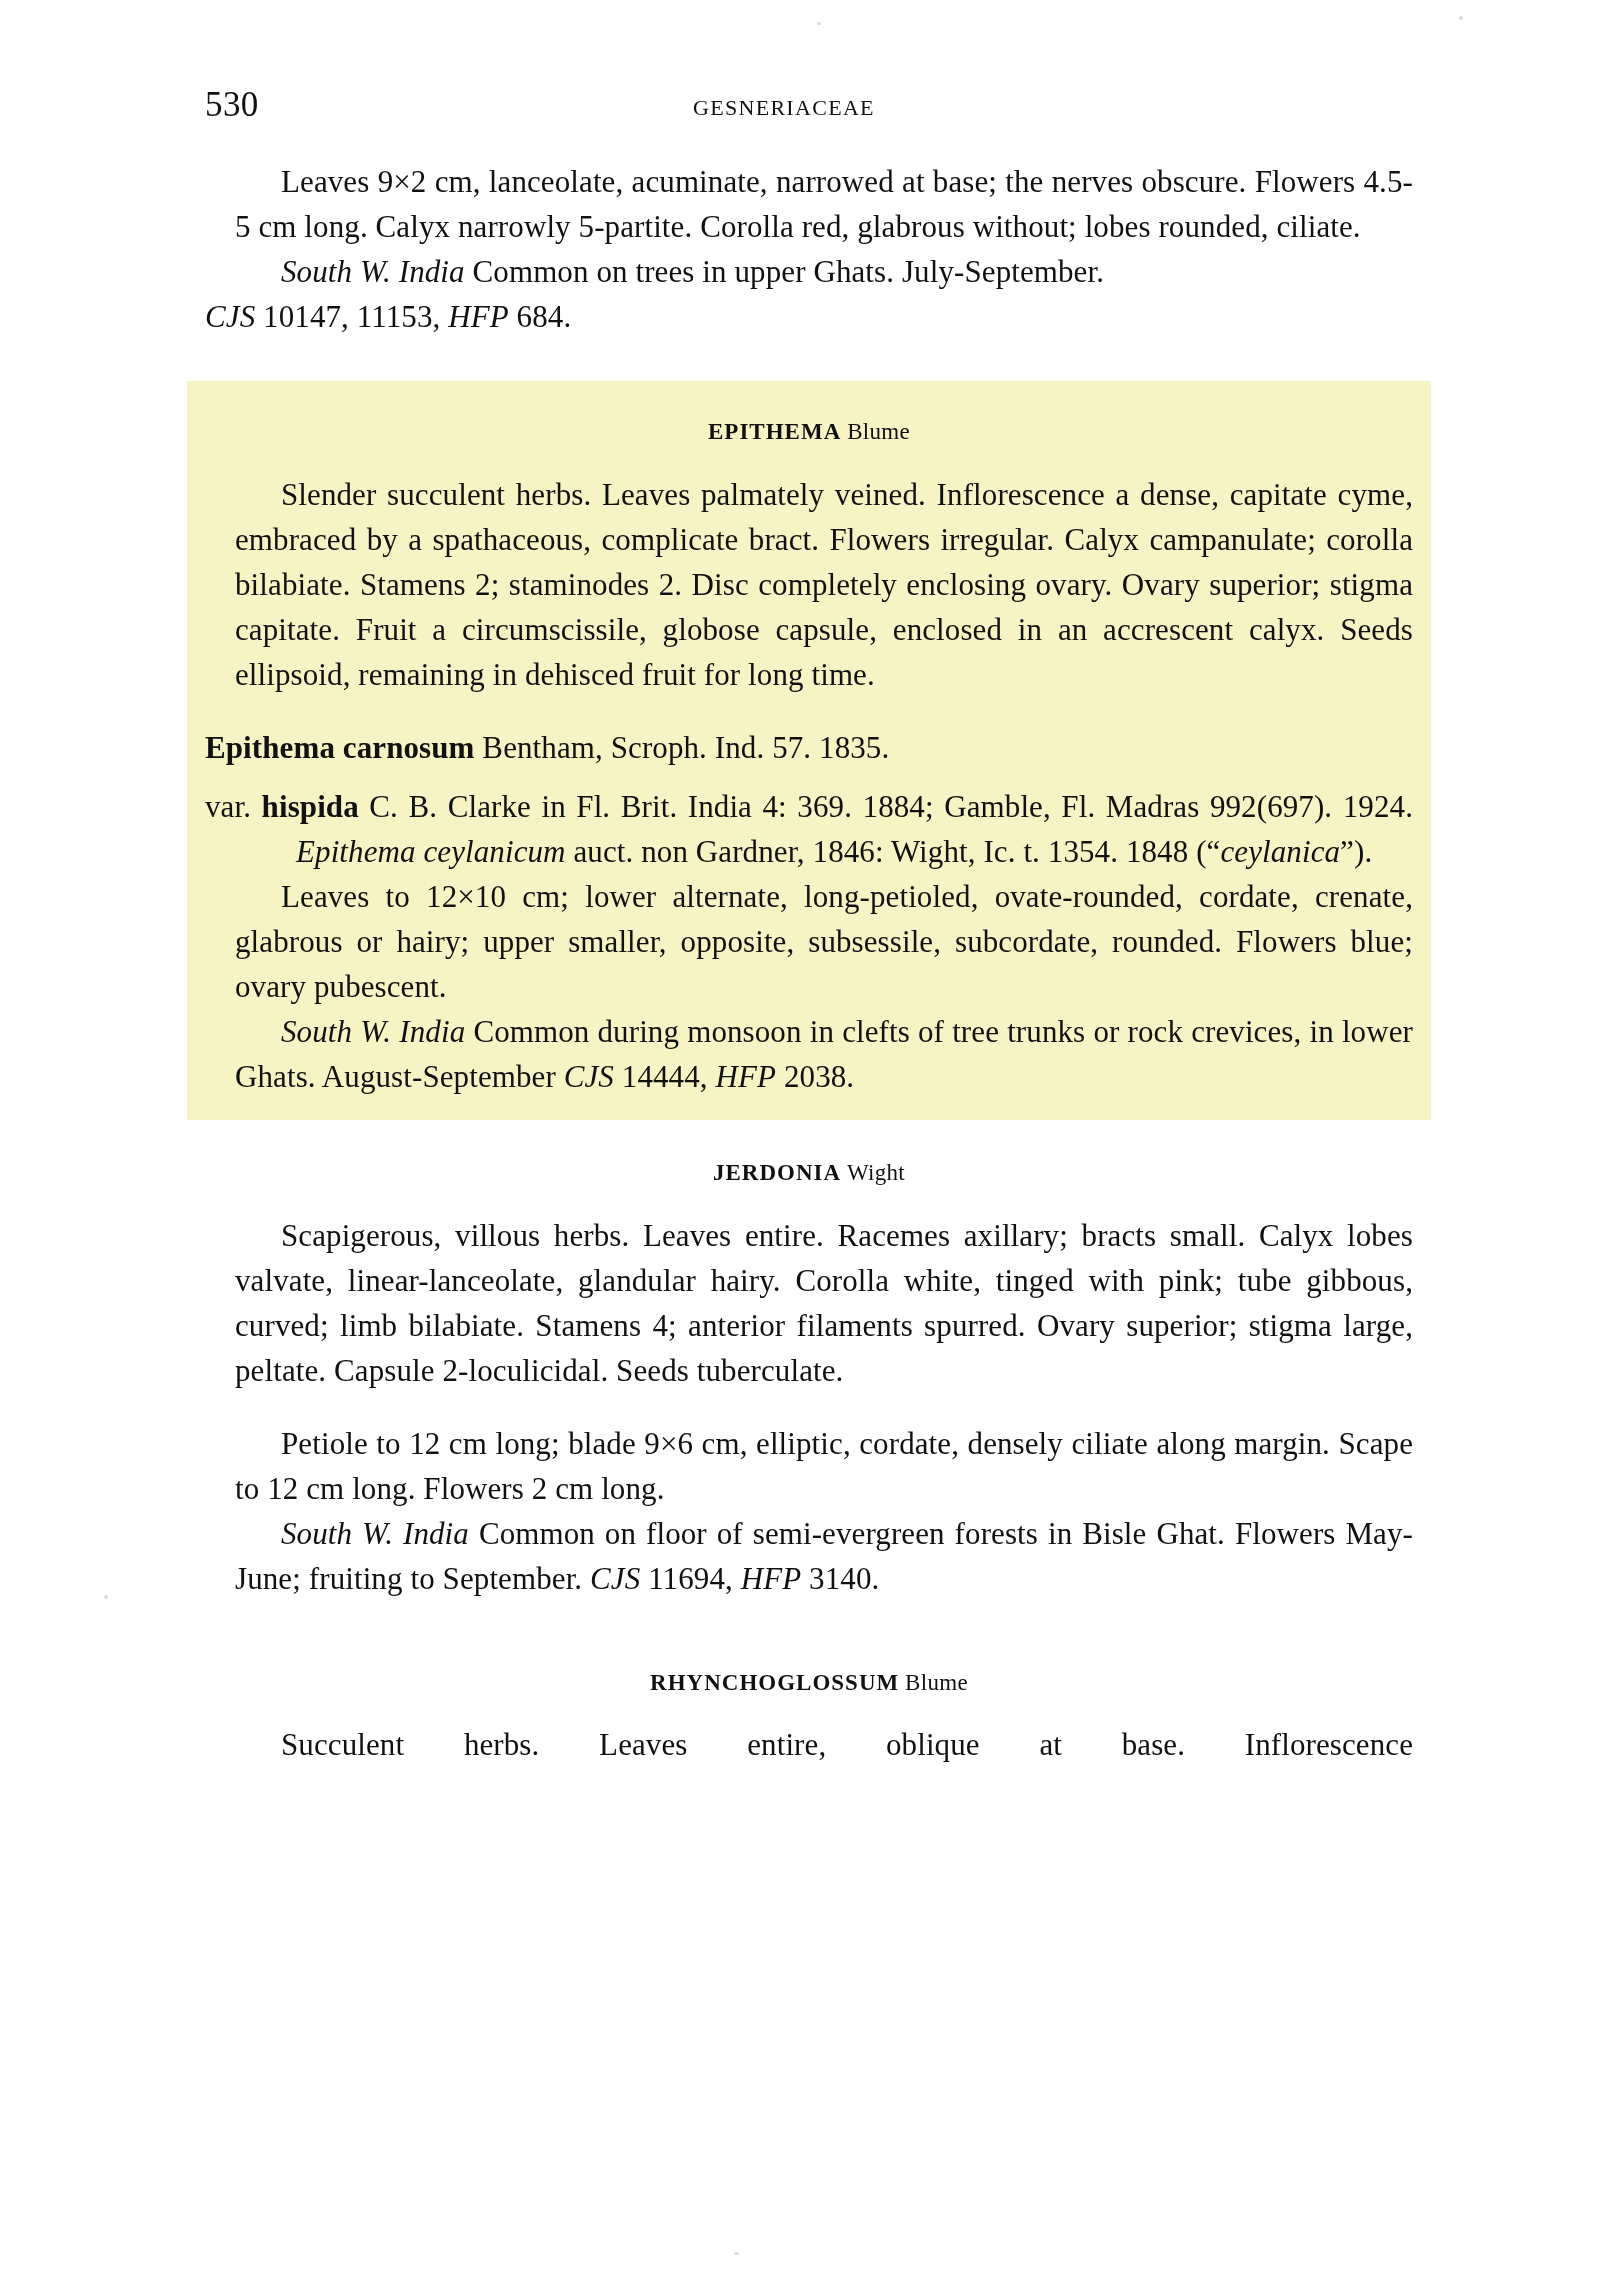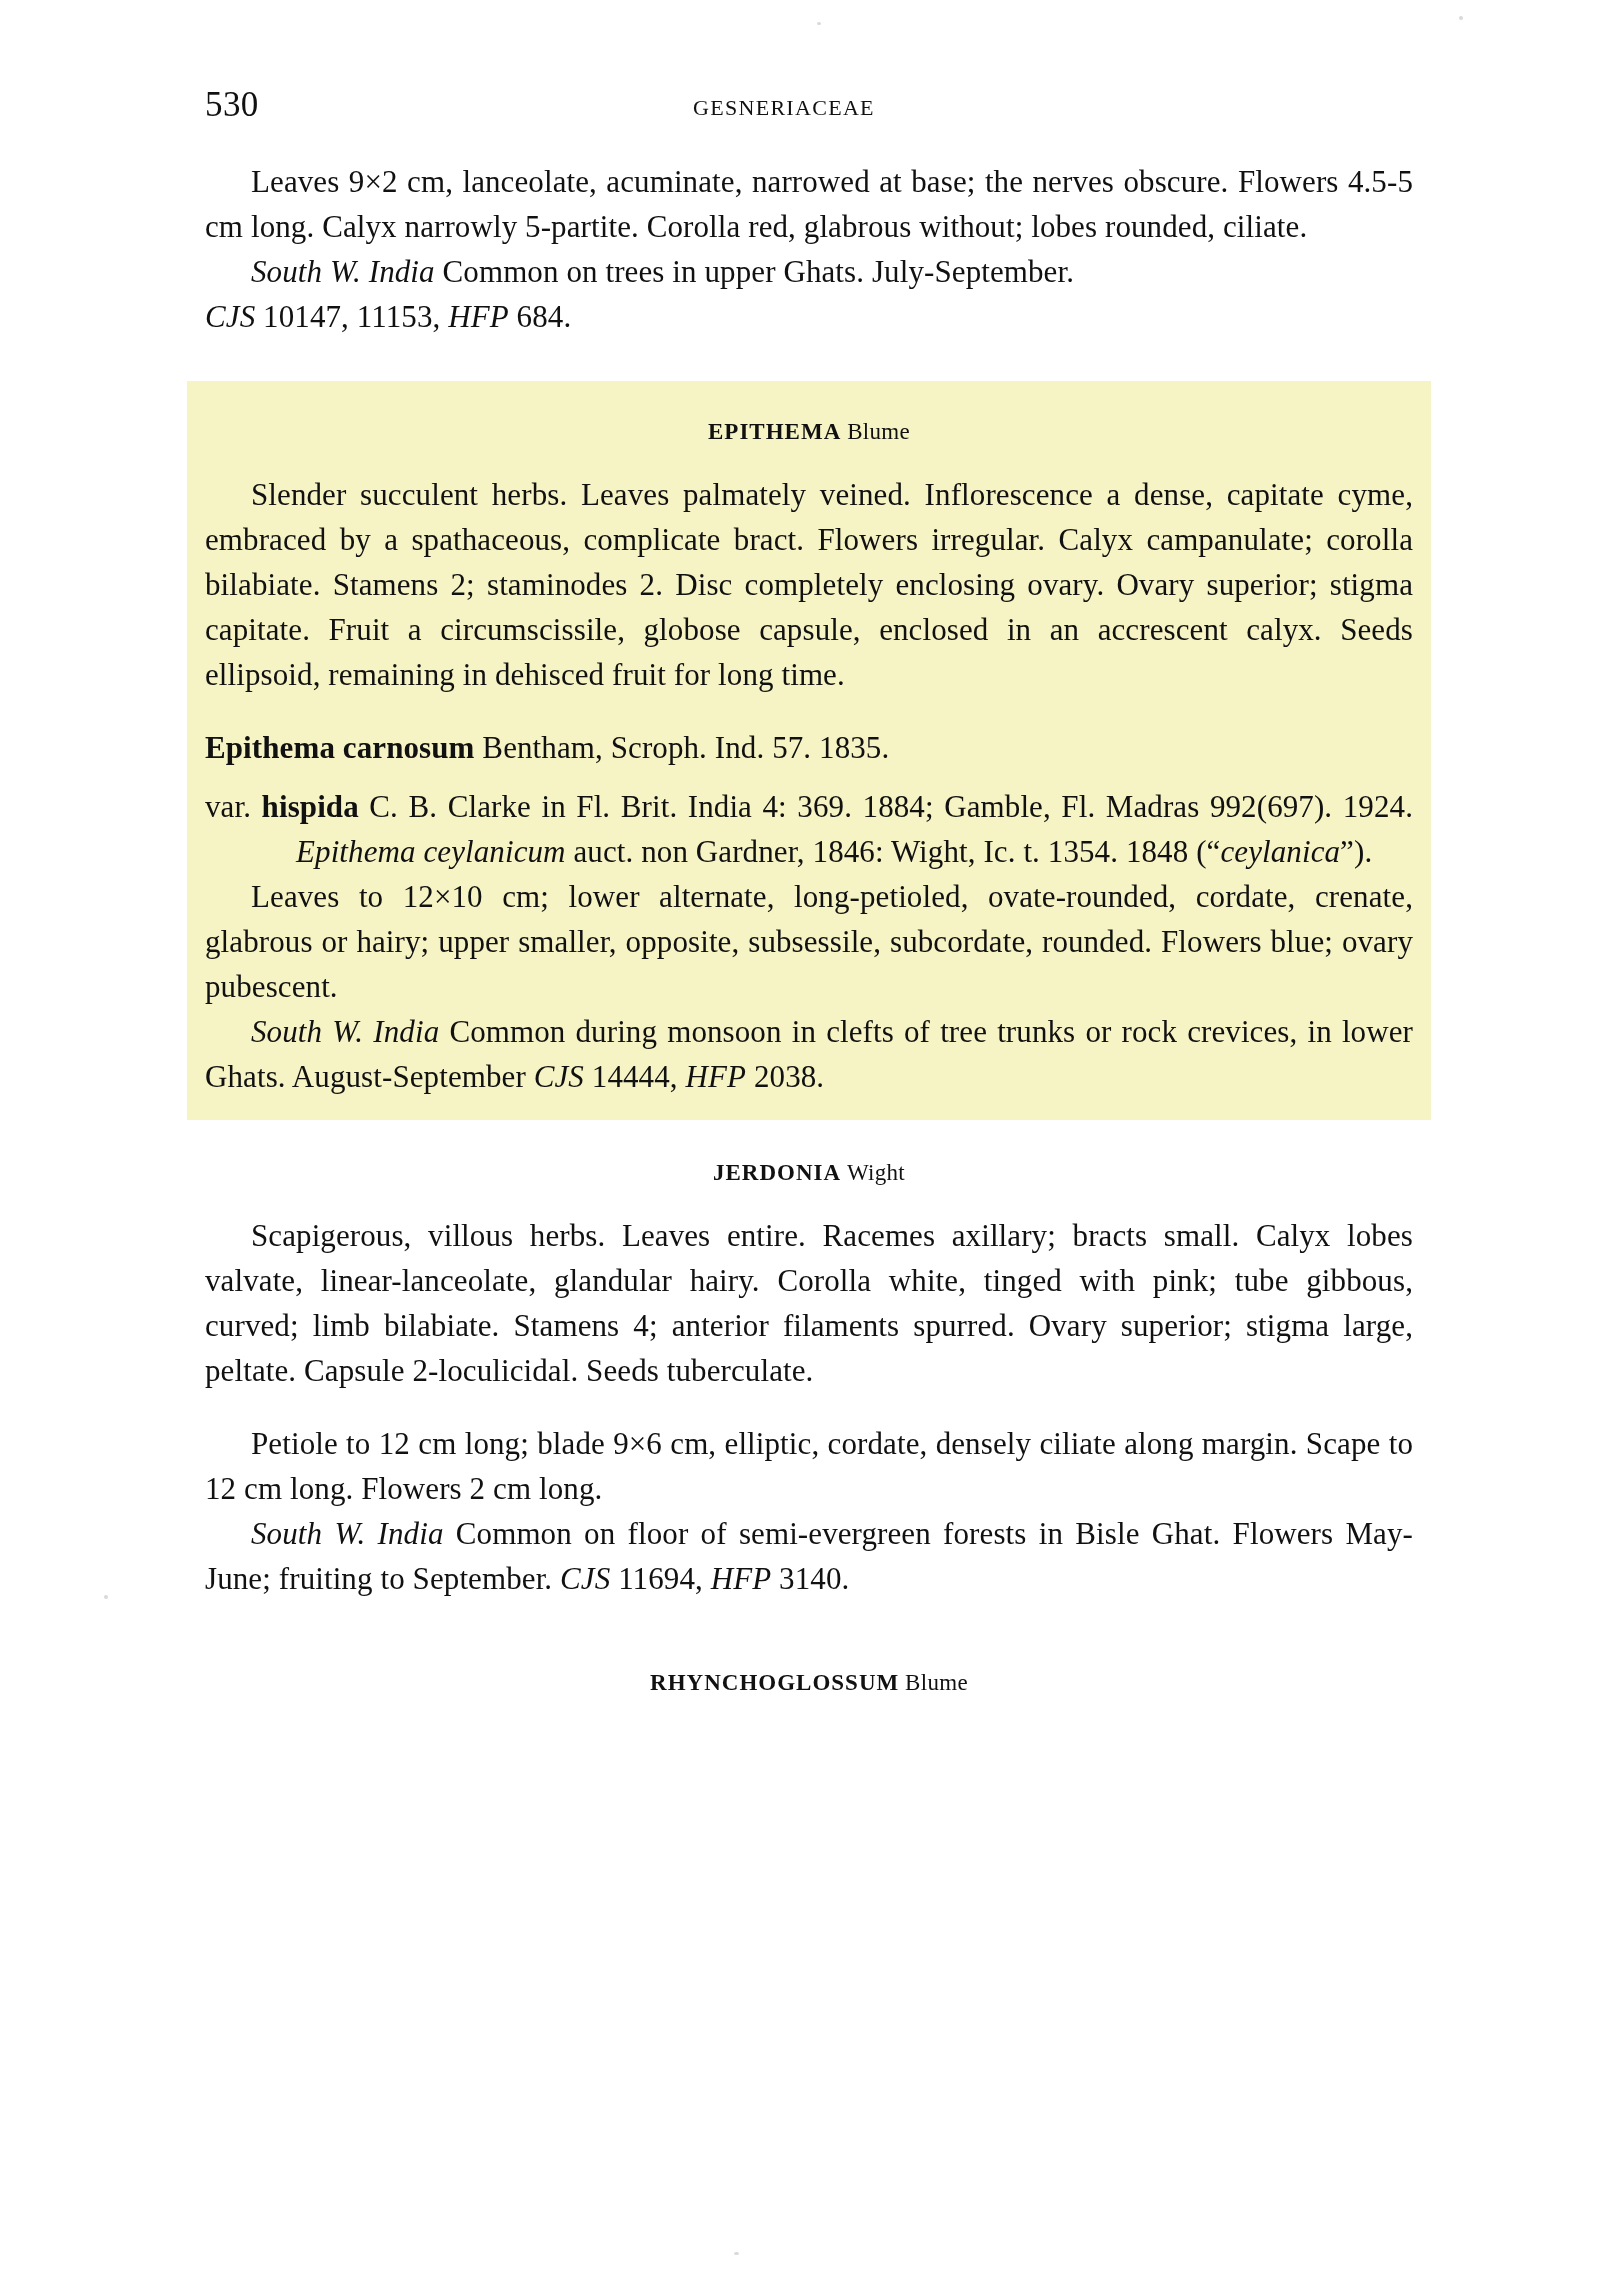--- a/index.html
+++ b/index.html
@@ -51,21 +51,21 @@
   }
 
   p {
     margin: 0;
     font-size: 31px;
     line-height: 45px;
     text-align: justify;
     text-justify: inter-word;
     letter-spacing: 0.1px;
   }
-  p.indent { text-indent: 46px; }
+  p.indent { text-indent: 46px; margin-left: 30px; }
   p.noindent { text-indent: 0; }
 
   .it { font-style: italic; }
   .bd { font-weight: bold; }
 
   
   .hl {
     background: #f6f3c4;
     padding: 11.4px 18px 21px 18px;
     margin: 0 -18px;
@@ -180,16 +180,17 @@
     <p class="indent">Petiole to 12 cm long; blade 9×6 cm, elliptic, cordate, densely ciliate along margin. Scape to 12 cm long. Flowers 2 cm long.</p>
 
     <p class="indent"><span class="it">South W. India</span><span> Common on floor of semi-evergreen forests in Bisle Ghat. Flowers May-June; fruiting to September. </span><span class="it">CJS</span><span> 11694, </span><span class="it">HFP</span><span> 3140.</span></p>
 
     <div class="gap-xl"></div>
 
     <p class="genus-head"><span class="gname">RHYNCHOGLOSSUM</span> <span class="gauth">Blume</span></p>
 
     <div class="gap-sm"></div>
 
+    <p class="indent" style="text-align: justify; text-align-last: justify;">Succulent herbs. Leaves entire, oblique at base. Inflorescence</p>
 
   </div>
 </div>
 
 
 </body></html>

